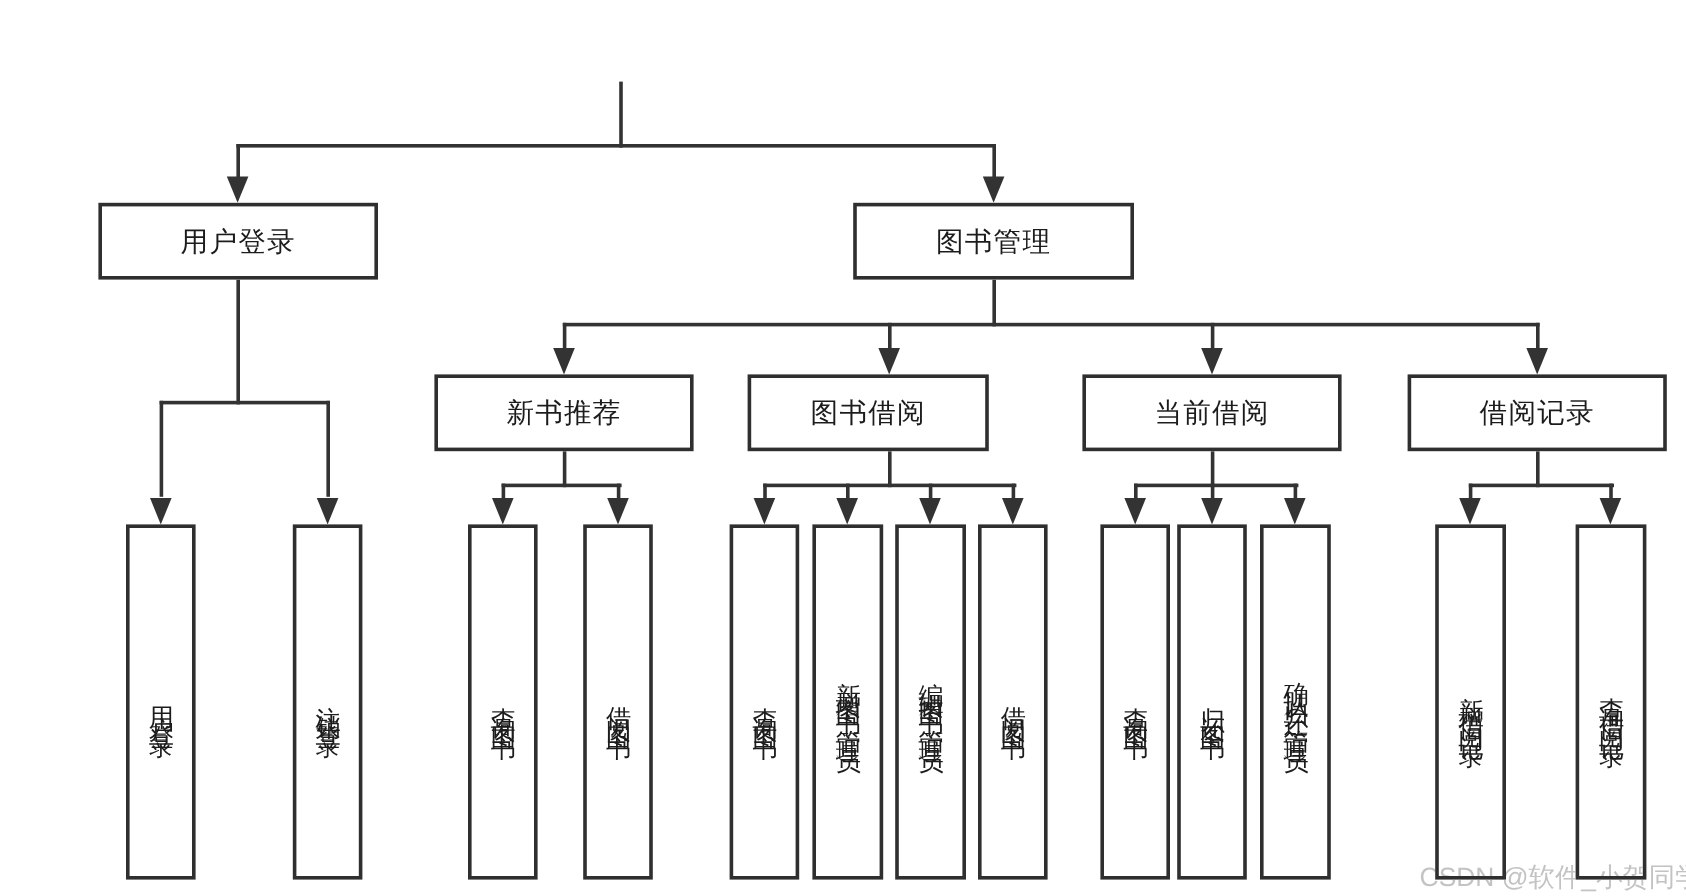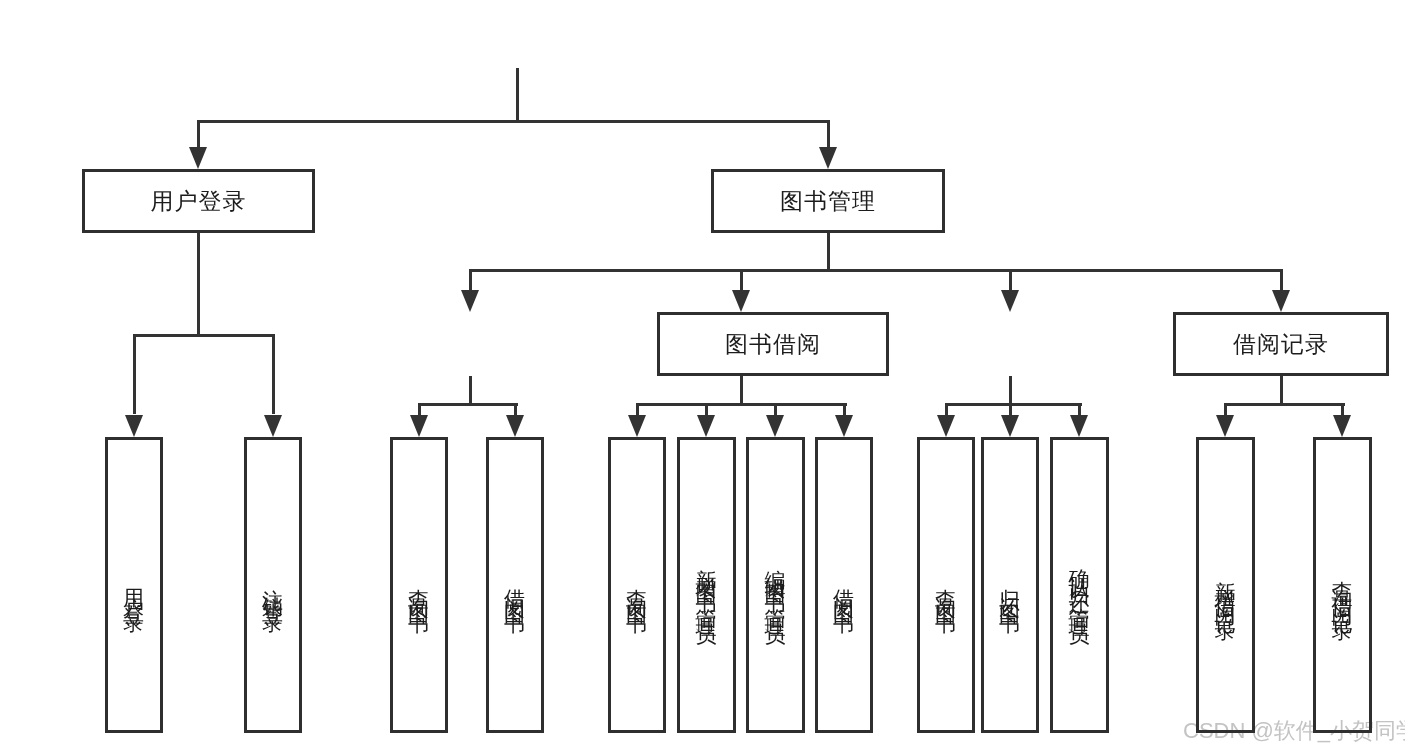--- a/index.html
+++ b/index.html
@@ -32,23 +32,25 @@
 </head>
 <body>
 
 <div class="canvas">
 
 
   <div class="node" style="left:82px;top:169px;width:233px;height:64px;">用户登录</div>
 
   <div class="node" style="left:711px;top:169px;width:234px;height:64px;">图书管理</div>
 
+  <div class="node" style="left:362px;top:312px;width:216px;height:64px;">新书推荐</div>
 
-  <div class="node" style="left:657px;top:312px;width:232px;height:64px;">图书借阅</div>
+  <div class="node" style="left:623px;top:312px;width:201px;height:64px;">图书借阅</div>
 
+  <div class="node" style="left:902px;top:312px;width:216px;height:64px;">当前借阅</div>
 
   <div class="node" style="left:1173px;top:312px;width:216px;height:64px;">借阅记录</div>
 
   <div class="node leaf" style="left:105px;top:437px;width:58px;height:296px;">用户登录</div>
   <div class="node leaf" style="left:244px;top:437px;width:58px;height:296px;">注销登录</div>
 
   <div class="node leaf" style="left:390px;top:437px;width:58px;height:296px;">查询图书</div>
   <div class="node leaf" style="left:486px;top:437px;width:58px;height:296px;">借阅图书</div>
 
   <div class="node leaf" style="left:608px;top:437px;width:58px;height:296px;">查询图书</div>

